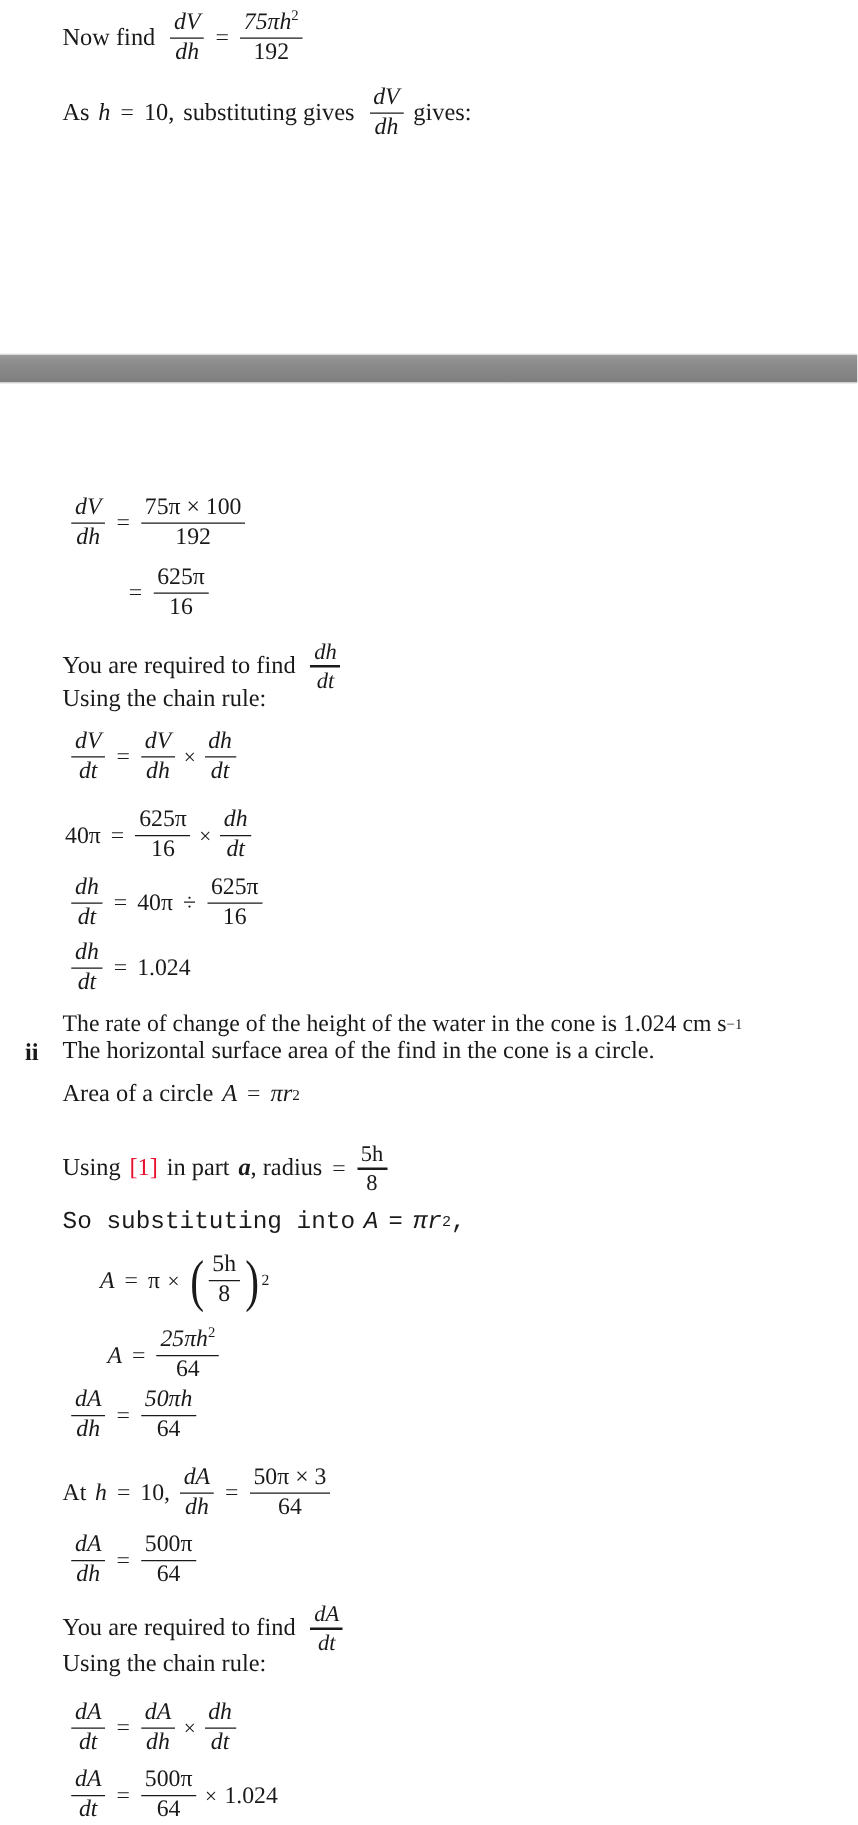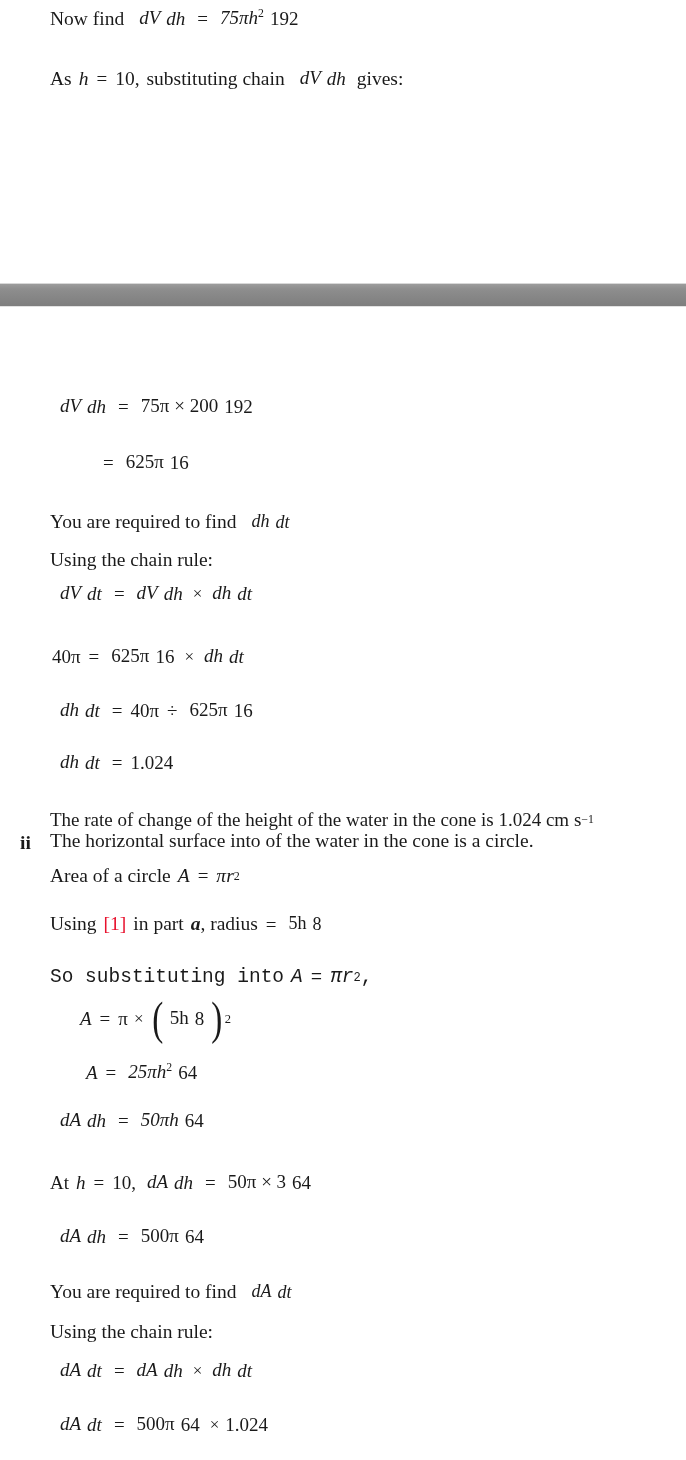--- a/index.html
+++ b/index.html
@@ -42,21 +42,21 @@
   .op {
     display: inline-block;
     padding: 0 8px;
     font-size: 19px;
   }
   .op-thin { padding: 0 6px; font-size: 17px; }
 
   
   .frac {
     display: inline-flex;
-    flex-direction: row;
+    flex-direction: column;
     align-items: center;
     vertical-align: middle;
     font-size: 19px;
     line-height: 1.08;
     margin: 0 1px;
   }
   .frac .num, .frac .den {
     display: block;
     padding: 0 3px;
     white-space: nowrap;
@@ -127,42 +127,42 @@
     </span>
   </div>
 
   <div class="line prose" style="left:50px; top:68px;justify-content:flex-end;">
     <span>As</span>
     <span class="sp-s"></span>
     <span class="it">h</span>
     <span class="op">=</span>
     <span>10,</span>
     <span class="sp-s"></span>
-    <span>substituting chain</span>
+    <span>substituting gives</span>
     <span class="sp-m"></span>
     <span class="frac">
       <span class="num it">dV</span>
       <span class="bar"></span>
       <span class="den it">dh</span>
     </span>
     <span class="sp-s"></span>
     <span>gives:</span>
   </div>
 
   <div class="gray-bar" style="top:283px; height:22px;"></div>
 
   <div class="line mathtext" style="left:56px; top:396px;">
     <span class="frac">
       <span class="num it">dV</span>
       <span class="bar"></span>
       <span class="den it">dh</span>
     </span>
     <span class="op">=</span>
     <span class="frac">
-      <span class="num">75π × 200</span>
+      <span class="num">75π × 100</span>
       <span class="bar"></span>
       <span class="den">192</span>
     </span>
   </div>
 
   <div class="line mathtext" style="left:95px; top:452px;">
     <span class="op">=</span>
     <span class="frac">
       <span class="num">625π</span>
       <span class="bar"></span>
@@ -247,21 +247,21 @@
   </div>
 
   <div class="line prose" style="left:50px; top:790px; font-size:19px;margin-top:20px;">
     <span>The rate of change of the height of the water in the cone is 1.024 cm s</span>
       <span class="sup">−1</span>
   </div>
 
   <div class="roman-marker" style="left:20px; top:832px;">ii</div>
 
   <div class="line prose" style="left:50px; top:831px;">
-    <span>The horizontal surface into of the water in the cone is a circle.</span>
+    <span>The horizontal surface area of the find in the cone is a circle.</span>
   </div>
 
   <div class="line prose" style="left:50px; top:866px;">
     <span>Area of a circle</span>
     <span class="sp-s"></span>
     <span class="it">A</span>
     <span class="op">=</span>
     <span class="it">πr</span>
       <span class="sup">2</span>
   </div>

